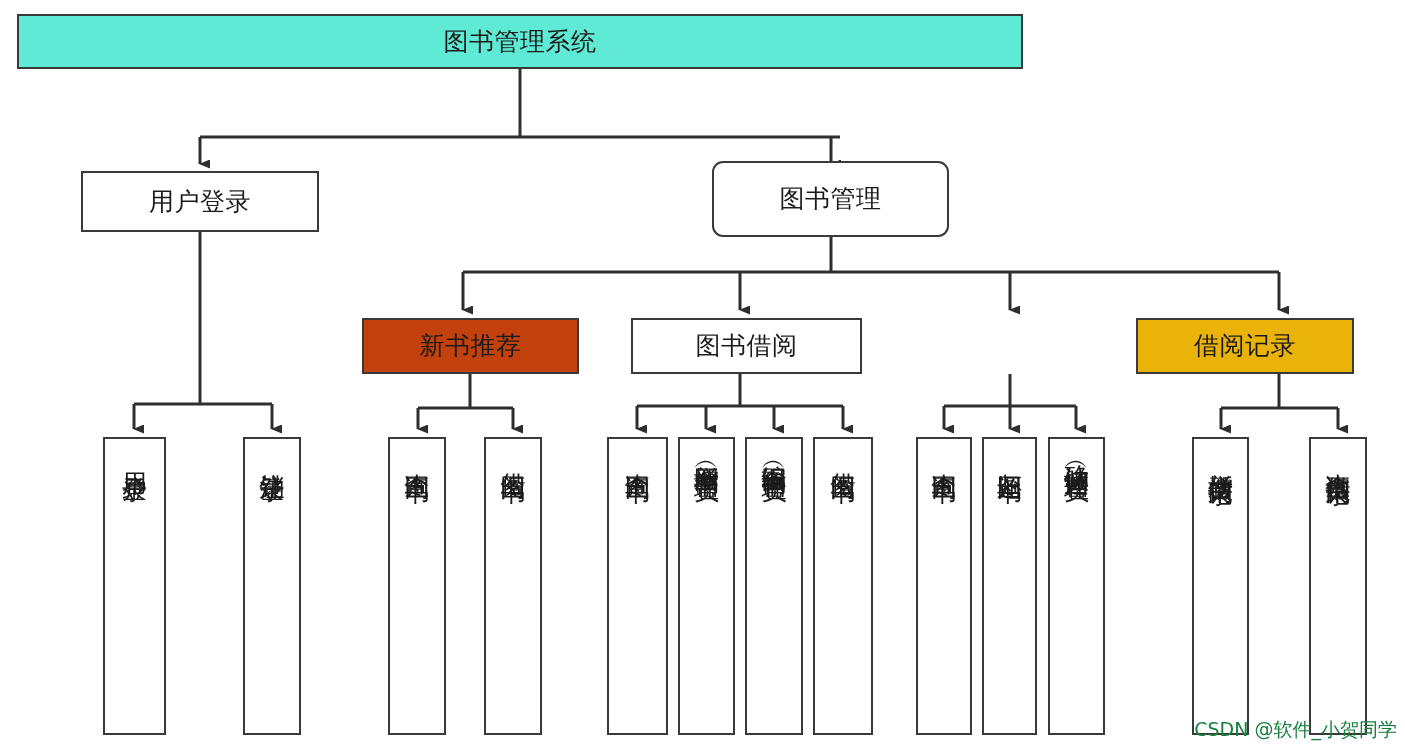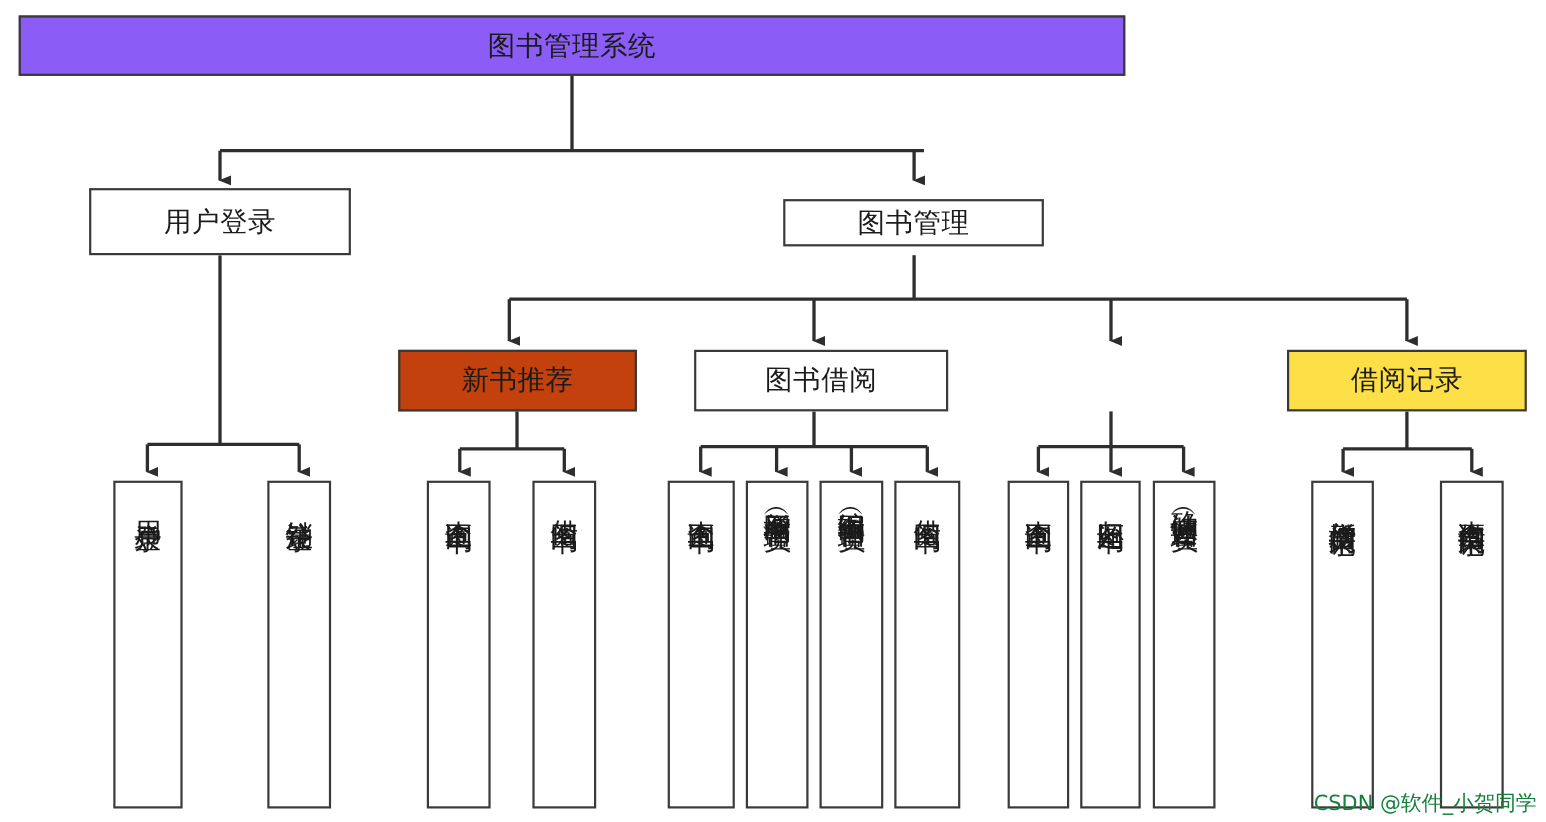--- a/index.html
+++ b/index.html
@@ -126,38 +126,38 @@
       <path d="M1010,406 L1010,429" marker-end="url(#arrowhead)"></path>
       <path d="M1076,406 L1076,429" marker-end="url(#arrowhead)"></path>
 
       <path d="M1279,374 L1279,408"></path>
       <path d="M1221,408 L1338,408"></path>
       <path d="M1221,408 L1221,429" marker-end="url(#arrowhead)"></path>
       <path d="M1338,408 L1338,429" marker-end="url(#arrowhead)"></path>
     </g>
   </svg>
 
-  <div class="node horiz root" style="left: 17px; top: 14px; width: 1006px; height: 55px; border-color: rgb(58, 58, 58); background: #8b5cf6;">
+  <div class="node horiz root" style="left: 17px; top: 14px; width: 1006px; height: 55px; border-color: rgb(58, 58, 58); background: #5eead4;">
     <span class="node-label" style="color: rgb(27, 27, 27);">图书管理系统</span>
   </div>
 
   <div class="node horiz" style="left: 81px; top: 171px; width: 238px; height: 61px; border-color: rgb(58, 58, 58); background: rgb(255, 255, 255);">
     <span class="node-label" style="color: rgb(27, 27, 27);">用户登录</span>
   </div>
-  <div class="node horiz" style="left: 712px; top: 181px; width: 237px; height: 43px; border-color: rgb(58, 58, 58); background: rgb(255, 255, 255);">
+  <div class="node horiz" style="left: 712px; top: 161px; width: 237px; height: 76px; border-color: rgb(58, 58, 58); background: rgb(255, 255, 255); border-radius: 11px;">
     <span class="node-label" style="color: rgb(27, 27, 27);">图书管理</span>
   </div>
 
   <div class="node horiz" style="left: 362px; top: 318px; width: 217px; height: 56px; border-color: rgb(58, 58, 58); background: #c2410c;">
     <span class="node-label" style="color: rgb(27, 27, 27);">新书推荐</span>
   </div>
   <div class="node horiz" style="left: 631px; top: 318px; width: 231px; height: 56px; border-color: rgb(58, 58, 58); background: rgb(255, 255, 255);">
     <span class="node-label" style="color: rgb(27, 27, 27);">图书借阅</span>
   </div>
-  <div class="node horiz" style="left: 1170px; top: 318px; width: 218px; height: 56px; border-color: rgb(58, 58, 58); background: #fde047;">
+  <div class="node horiz" style="left: 1136px; top: 318px; width: 218px; height: 56px; border-color: rgb(58, 58, 58); background: #eab308;">
     <span class="node-label" style="color: rgb(27, 27, 27);">借阅记录</span>
   </div>
 
   <div class="node leaf" style="left: 103px; top: 437px; width: 63px; height: 298px; border-color: rgb(58, 58, 58); background: rgb(255, 255, 255);">
     <span class="node-label" style="color: rgb(27, 27, 27);">用户登录</span>
   </div>
   <div class="node leaf" style="left: 243px; top: 437px; width: 58px; height: 298px; border-color: rgb(58, 58, 58); background: rgb(255, 255, 255);">
     <span class="node-label" style="color: rgb(27, 27, 27);">注销登录</span>
   </div>
   <div class="node leaf" style="left: 388px; top: 437px; width: 58px; height: 298px; border-color: rgb(58, 58, 58); background: rgb(255, 255, 255);">

